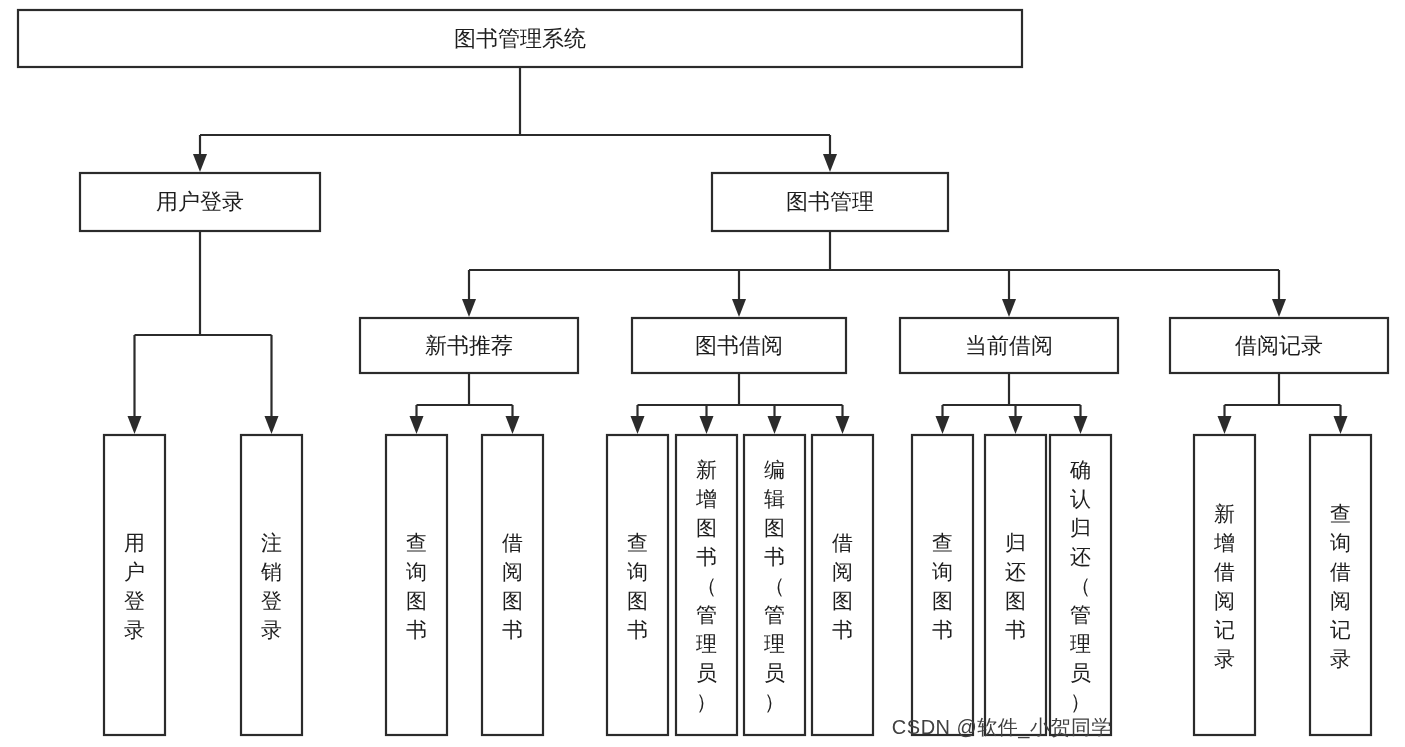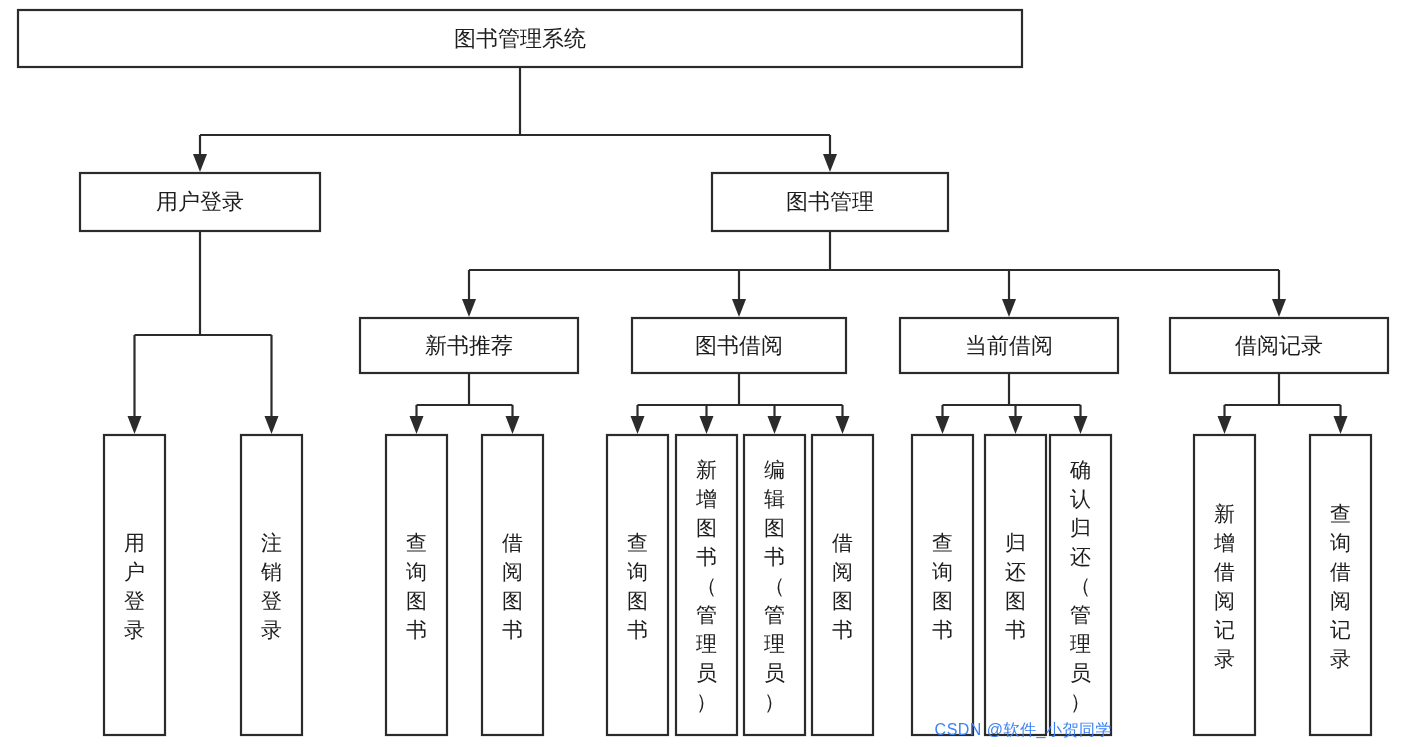--- a/index.html
+++ b/index.html
@@ -37,22 +37,22 @@
     fill: none;
   }
   .arrow-head {
     fill: #2b2b2b;
     stroke: none;
   }
   .watermark {
     position: absolute;
     right: 8px;
     bottom: 6px;
-    font-size: 16px;
-    color: #3b82f6;
+    font-size: 20px;
+    color: #404040;
     letter-spacing: 0.5px;
     font-family: "Liberation Sans", "DejaVu Sans", sans-serif;
     white-space: nowrap;
   }
 </style>
 </head>
 <body>
 
 <div id="diagram-root">
   <svg class="diagram" viewBox="0 0 1405 747">

